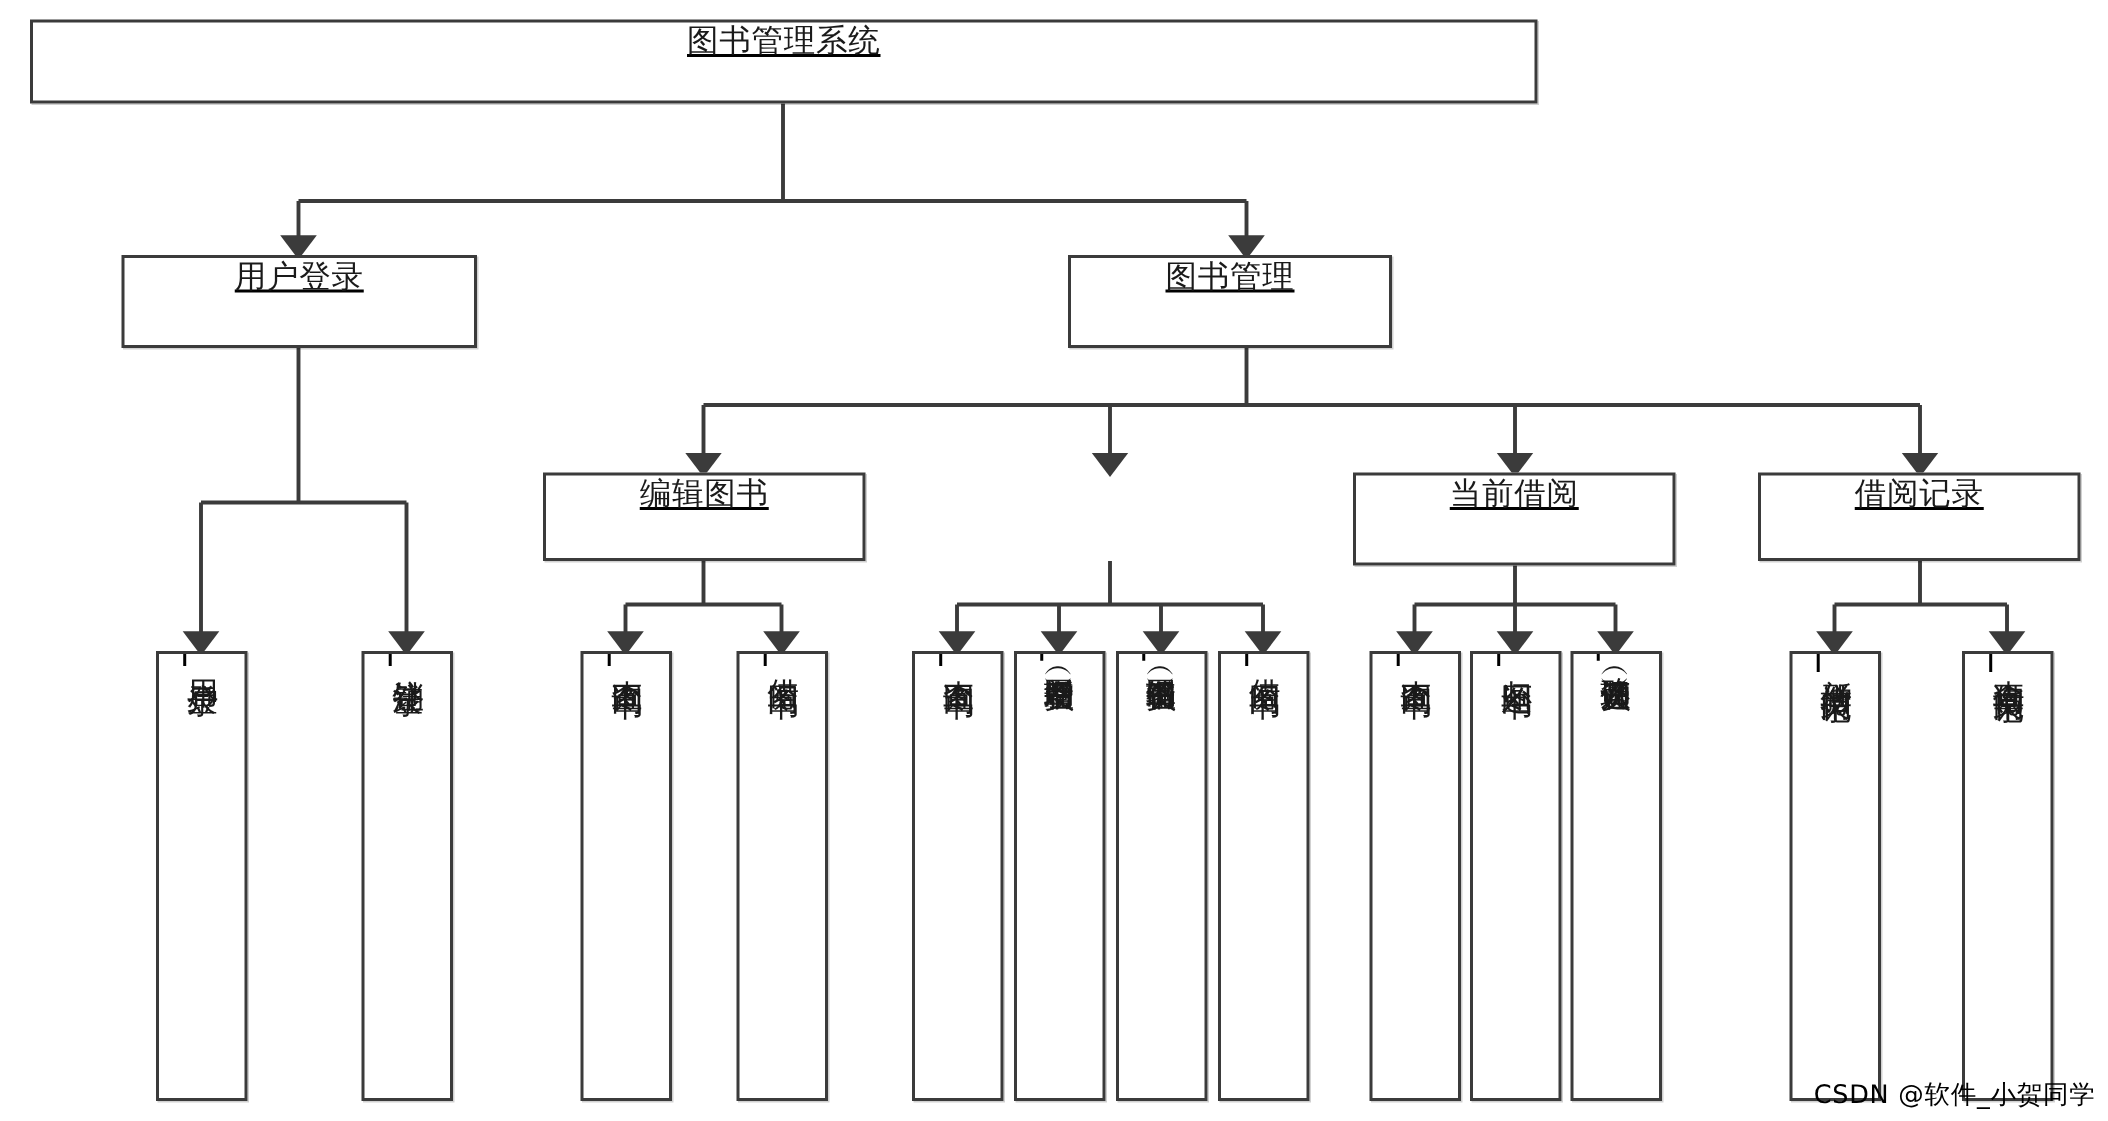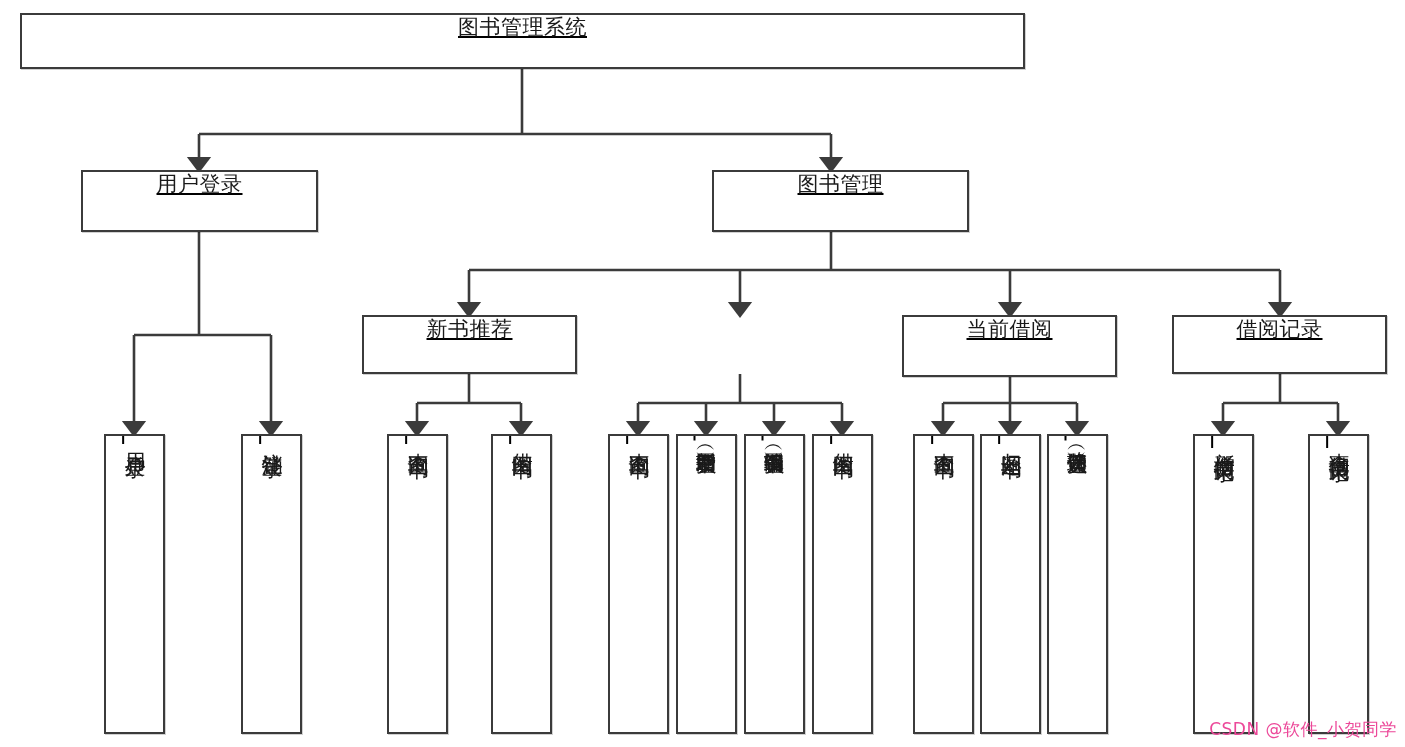--- a/index.html
+++ b/index.html
@@ -37,21 +37,21 @@
     line-height:1.30;
     letter-spacing:2px;
     white-space:nowrap;
   }
   .node.vert.tight .lbl{font-size:20px;letter-spacing:0.5px;}
 
   #watermark{
     position:absolute;
     right:8px;
     bottom:6px;
-    color:#ec4899;
+    color:#000000;
     font-size:17px;
     letter-spacing:0.5px;
     white-space:nowrap;
     pointer-events:none;
   }
 </style>
 </head>
 <body>
 
 <div id="canvas">
@@ -106,26 +106,26 @@
     </g>
   </svg>
 
   <div class="node" style="left:20px;top:13px;width:1005px;height:56px;">
     <span class="lbl">图书管理系统</span>
   </div>
 
   <div class="node" style="left:81px;top:170px;width:237px;height:62px;">
     <span class="lbl">用户登录</span>
   </div>
-  <div class="node" style="left:712px;top:170px;width:257px;height:62px;">
+  <div class="node" style="left:712px;top:170px;width:216px;height:62px;">
     <span class="lbl">图书管理</span>
   </div>
 
   <div class="node" style="left:362px;top:315px;width:215px;height:59px;">
-    <span class="lbl">新书推荐</span>
+    <span class="lbl">编辑图书</span>
   </div>
   <div class="node" style="left:902px;top:315px;width:215px;height:62px;">
     <span class="lbl">当前借阅</span>
   </div>
   <div class="node" style="left:1172px;top:315px;width:215px;height:59px;">
     <span class="lbl">借阅记录</span>
   </div>
 
   <div class="node vert" style="left:104px;top:434px;width:61px;height:300px;">
     <span class="lbl">用户登录</span>

